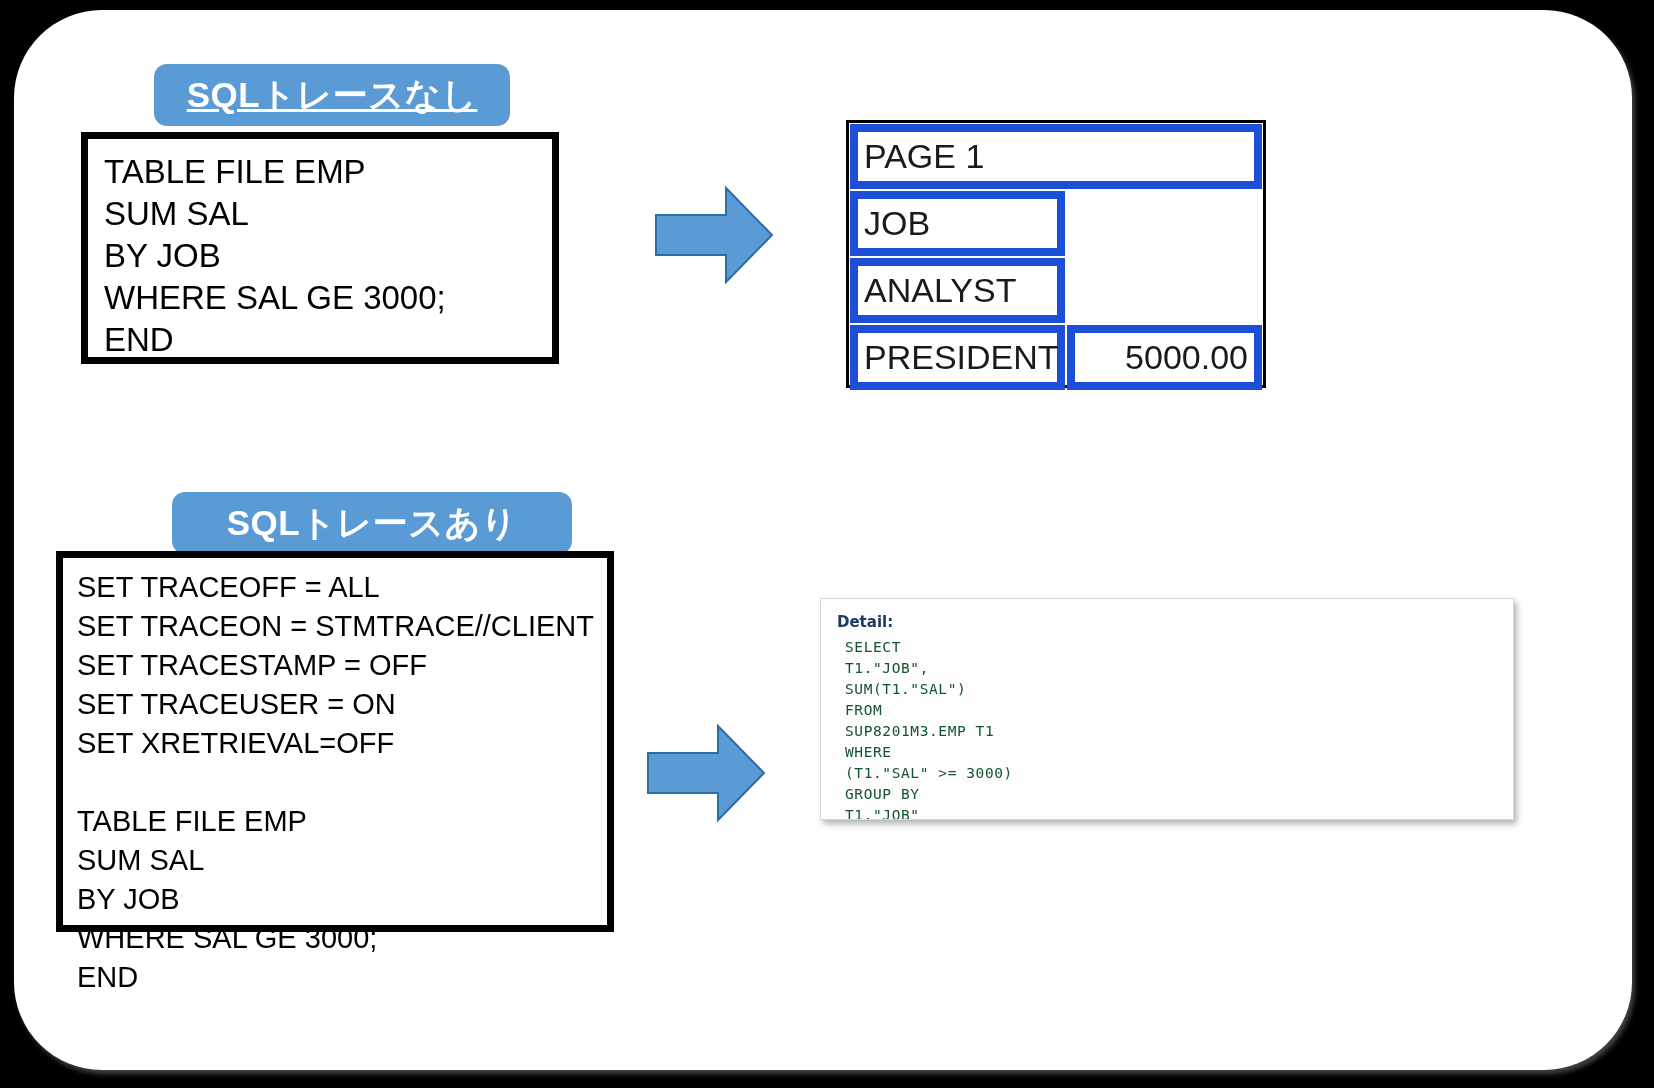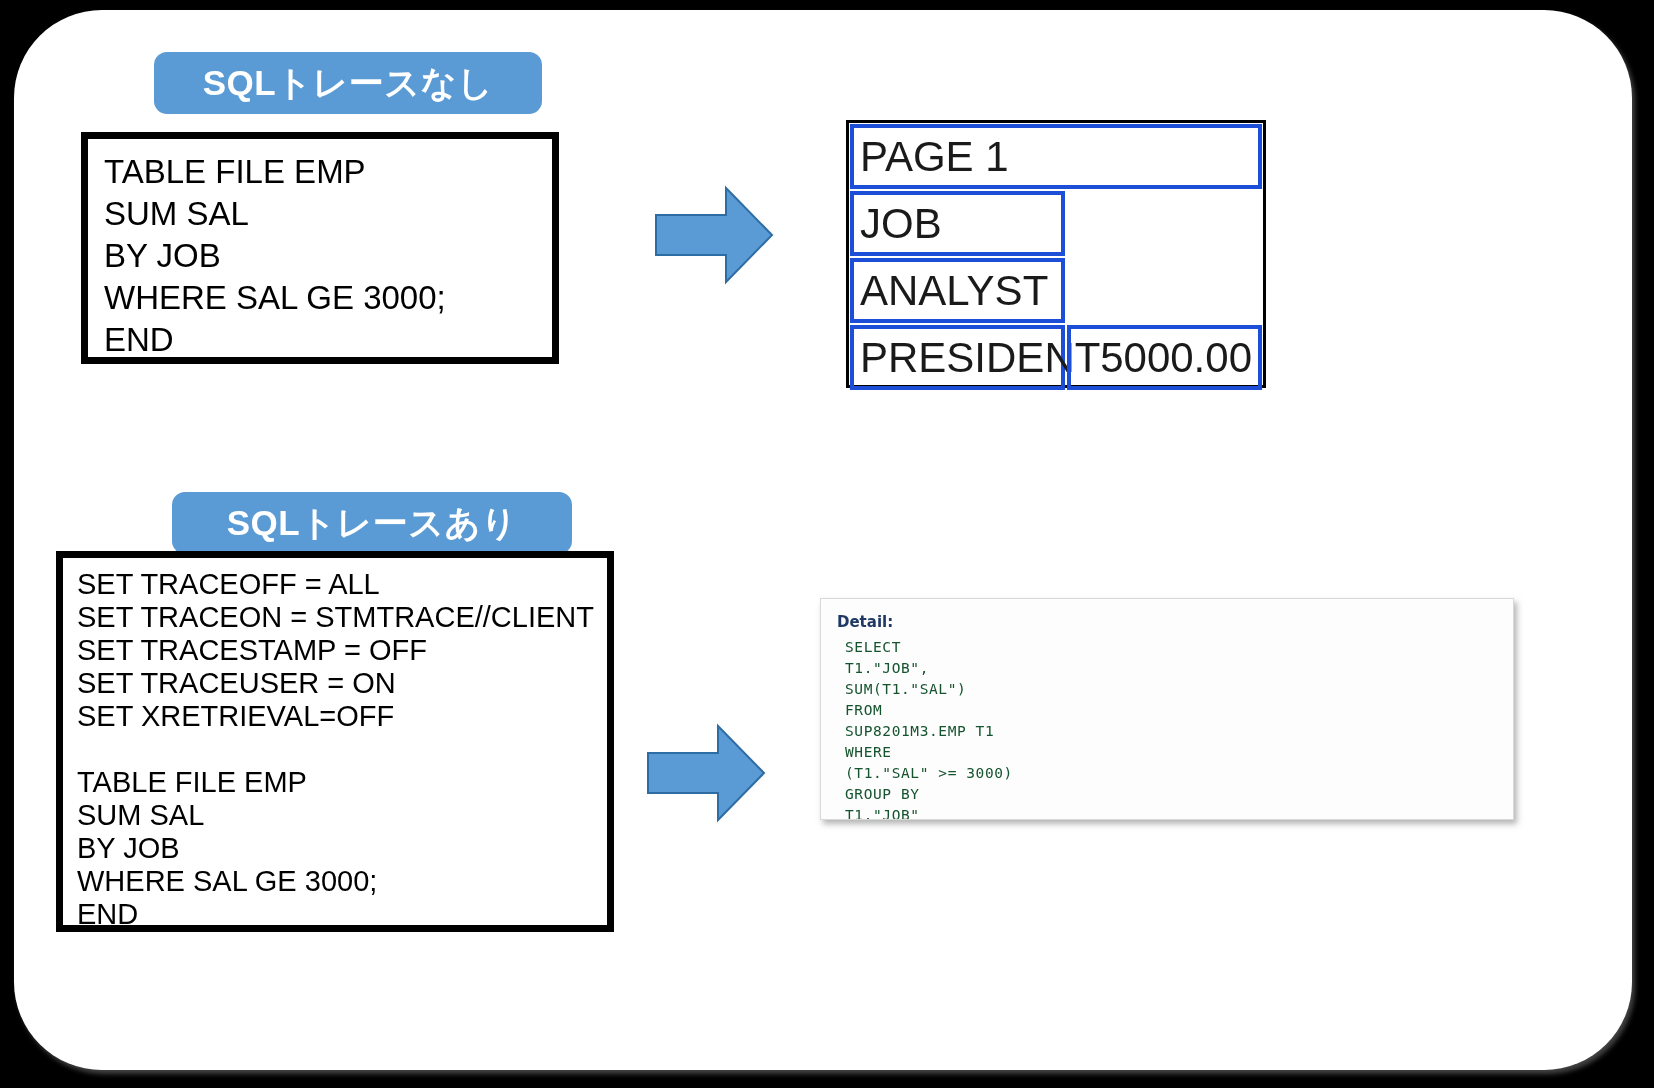--- a/index.html
+++ b/index.html
@@ -41,62 +41,62 @@
     border-radius: 13px;
     font-size: 35px;
     font-weight: bold;
     letter-spacing: 0.5px;
     display: flex;
     align-items: center;
     justify-content: center;
     box-sizing: border-box;
     padding: 0 14px;
   }
-  #pill-no-trace { left: 140px;  top: 42px;  width: 388px; height: 62px; }
+  #pill-no-trace { left: 140px;  top: 54px;  width: 356px; height: 62px; text-decoration: underline; }
   #pill-trace    { left: 158px;  top: 482px; width: 400px; height: 62px; }
 
   
   .codebox {
     position: absolute;
     background: #ffffff;
     border: 7px solid #000000;
     box-sizing: border-box;
     font-family: "Liberation Sans", sans-serif;
     color: #000000;
     white-space: pre;
   }
   #code-no-trace {
     left: 67px; top: 122px; width: 478px; height: 232px;
     font-size: 33px; line-height: 42px;
     padding: 12px 0 0 16px;
   }
   #code-trace {
     left: 42px; top: 541px; width: 558px; height: 381px;
-    font-size: 29px; line-height: 33px;
+    font-size: 29px; line-height: 39px;
     padding: 10px 0 0 14px;
   }
 
   
   .arrow { position: absolute; }
 
   
   #report {
     position: absolute;
     left: 832px; top: 110px; width: 420px; height: 268px;
     background: #ffffff;
     border: 3px solid #000000;
     box-sizing: border-box;
     font-family: "Liberation Sans", sans-serif;
     color: #1a1a1a;
   }
   #report .rrow { display: flex; }
   #report .cell {
-    border: 4px solid #1d4ed8;
-    box-sizing: border-box;
-    font-size: 42px;
+    border: 8px solid #1d4ed8;
+    box-sizing: border-box;
+    font-size: 34px;
     height: 65px;
     display: flex;
     align-items: center;
     padding: 0 6px;
     margin: 1px;
   }
   #report .page-cell { width: 100%; justify-content: flex-start; }
   #report .c-job { width: 52%; justify-content: flex-start; }
   #report .c-sal { width: 48%; justify-content: flex-end; }
 

